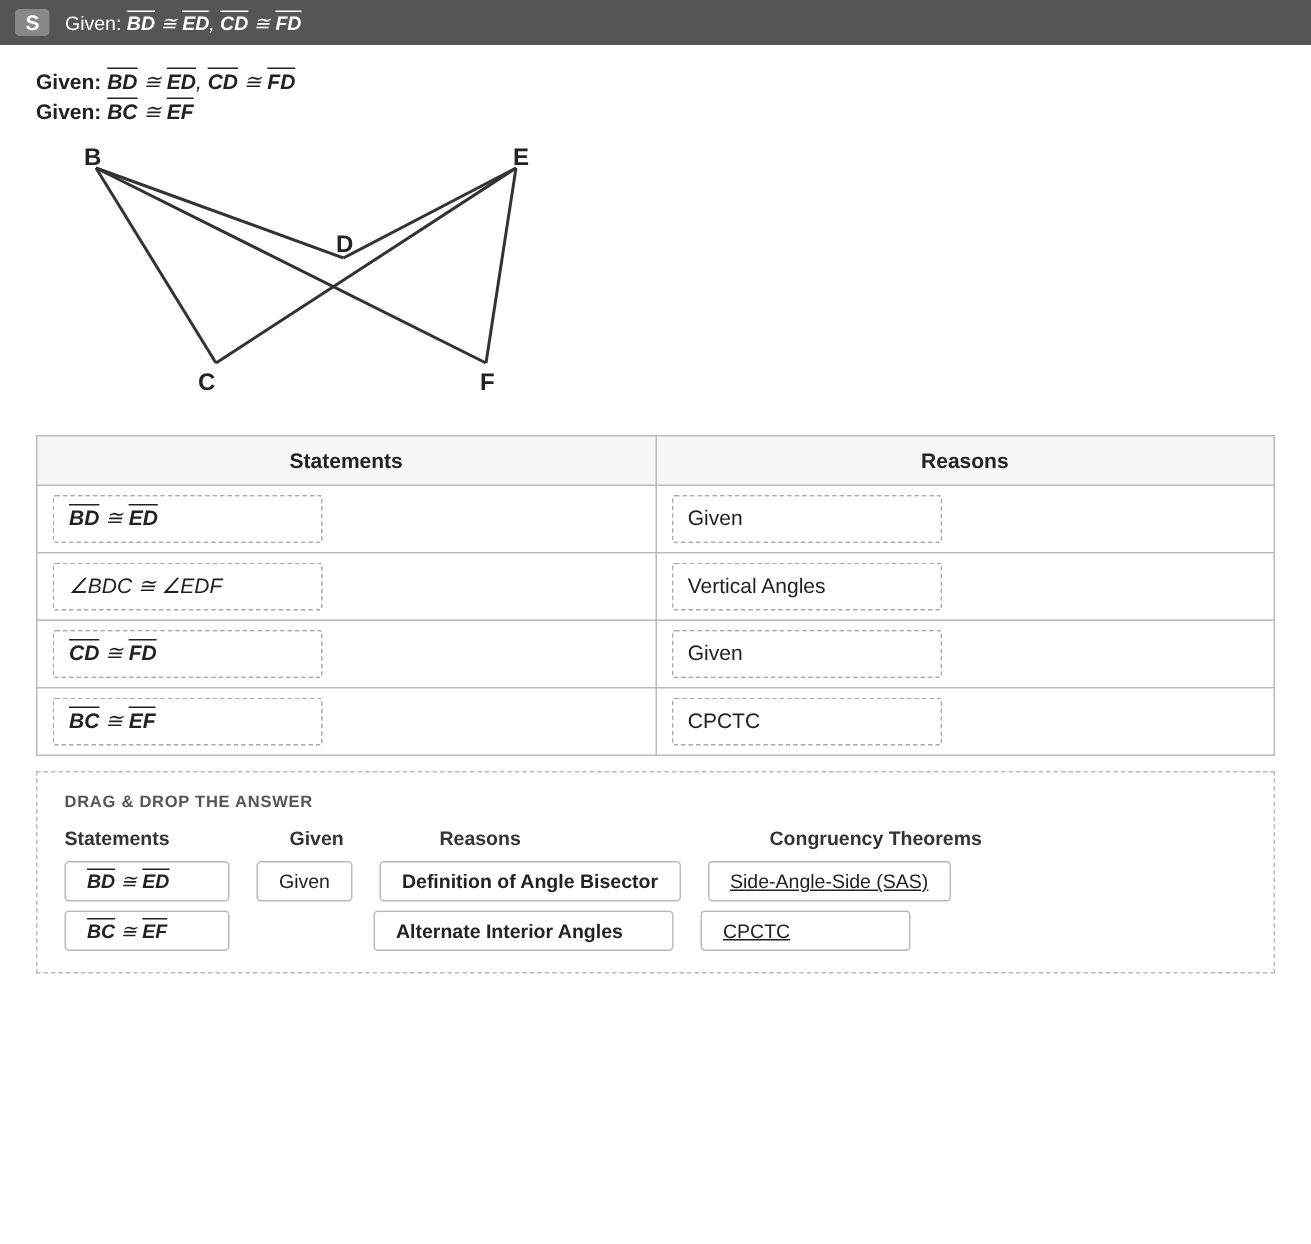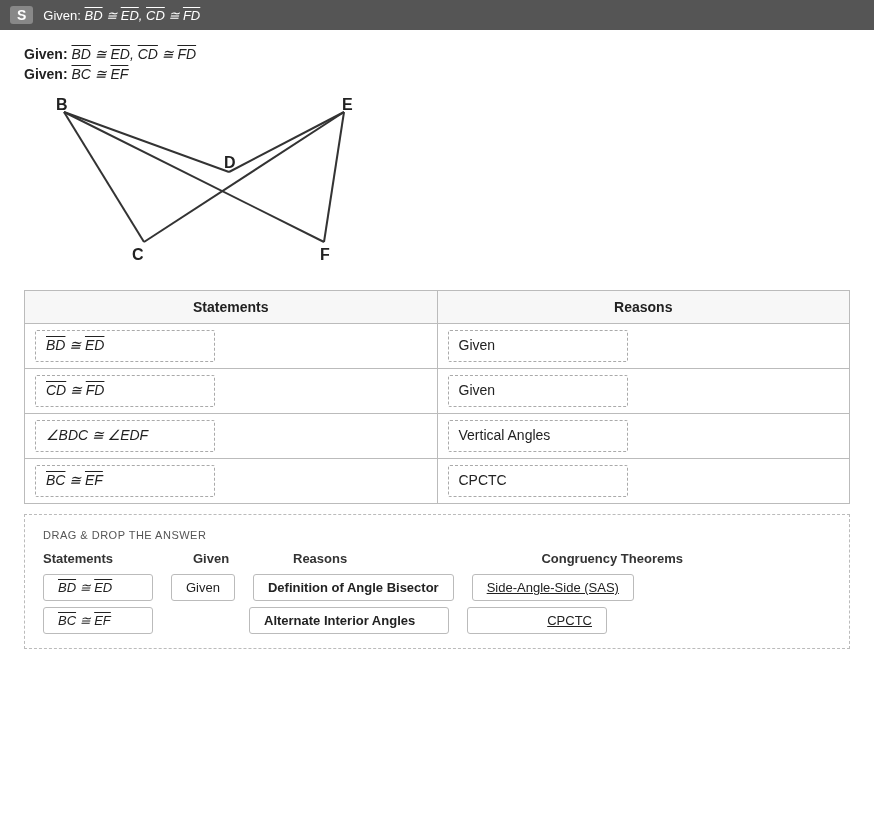--- a/index.html
+++ b/index.html
@@ -42,20 +42,21 @@
     }
     .given-prove p {
       font-size: 14px;
       margin-bottom: 4px;
     }
     .math-text {
       font-style: italic;
     }
     .overline {
       text-decoration: overline;
+      font-weight: bold;
     }
     .diagram-area {
       width: 380px;
       height: 180px;
       margin: 10px 0 18px 10px;
       position: relative;
     }
     svg.diagram {
       width: 380px;
       height: 180px;
@@ -90,21 +91,21 @@
       background: #fff;
     }
     .drag-drop-section {
       border: 1.5px dashed #bbb;
       background: #fff;
       padding: 14px 18px;
       margin-top: 8px;
     }
     .drag-drop-title {
       font-size: 11px;
-      font-weight: normal;
+      font-weight: bold;
       color: #555;
       letter-spacing: 0.5px;
       margin-bottom: 10px;
     }
     .drag-drop-headers {
       display: flex;
       gap: 40px;
       margin-bottom: 8px;
     }
     .drag-drop-headers span {
@@ -141,21 +142,21 @@
       min-width: 200px;
       font-weight: bold;
     }
     .drag-item.cong-chip {
       min-width: 140px;
       text-decoration: underline;
     }
     .col-statements { min-width: 110px; }
     .col-given { min-width: 60px; }
     .col-reasons { min-width: 180px; }
-    .col-congruency { min-width: 170px; text-align: right; }
+    .col-congruency { min-width: 170px; }
   </style>
 </head>
 <body>
 <div class="page-container">
 
   <div class="header-bar">
     <span class="step-num">S</span>
     <span>
       <span>Given: </span>
       <span class="math-text"><span class="overline">BD</span> ≅ <span class="overline">ED</span>, <span class="overline">CD</span> ≅ <span class="overline">FD</span></span>
@@ -216,39 +217,39 @@
           <td>
             <div class="dashed-box">
               <span>Given</span>
             </div>
           </td>
         </tr>
 
         <tr>
           <td>
             <div class="dashed-box">
+              <span class="math-text">∠BDC ≅ ∠EDF</span>
+            </div>
+          </td>
+          <td>
+            <div class="dashed-box">
+              <span>Vertical Angles</span>
+            </div>
+          </td>
+        </tr>
+
+        <tr>
+          <td>
+            <div class="dashed-box">
               <span class="math-text"><span class="overline">CD</span> ≅ <span class="overline">FD</span></span>
             </div>
           </td>
           <td>
             <div class="dashed-box">
               <span>Given</span>
-            </div>
-          </td>
-        </tr>
-
-        <tr>
-          <td>
-            <div class="dashed-box">
-              <span class="math-text">∠BDC ≅ ∠EDF</span>
-            </div>
-          </td>
-          <td>
-            <div class="dashed-box">
-              <span>Vertical Angles</span>
             </div>
           </td>
         </tr>
 
 
         <tr>
           <td>
             <div class="dashed-box">
               <span class="math-text"><span class="overline">BC</span> ≅ <span class="overline">EF</span></span>
             </div>

